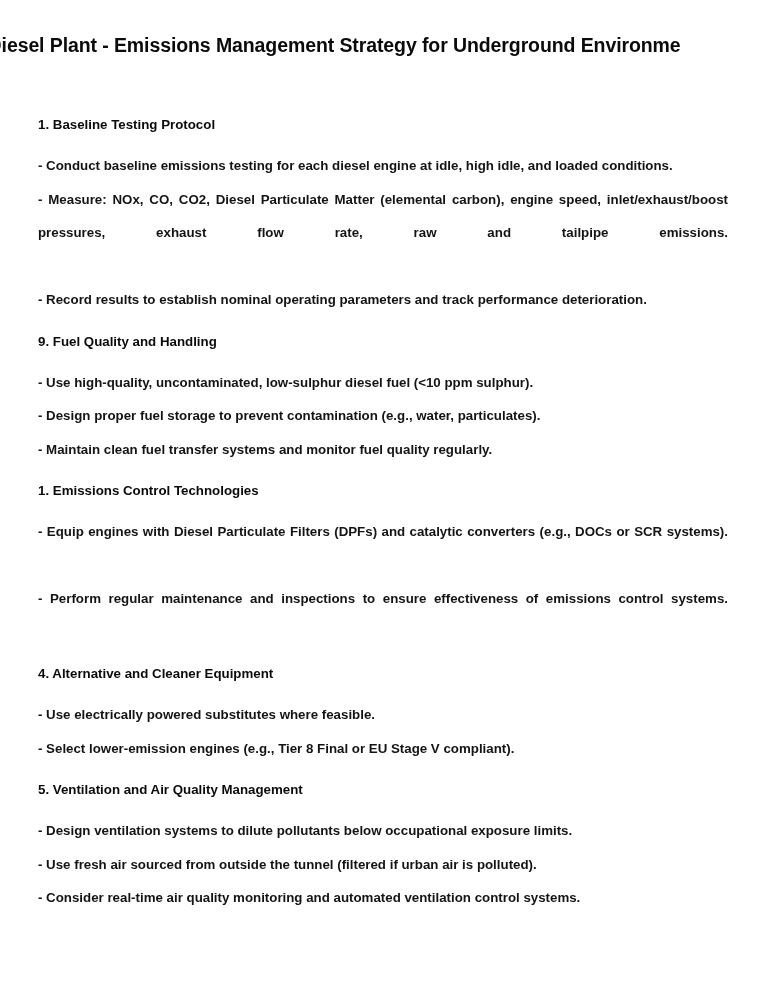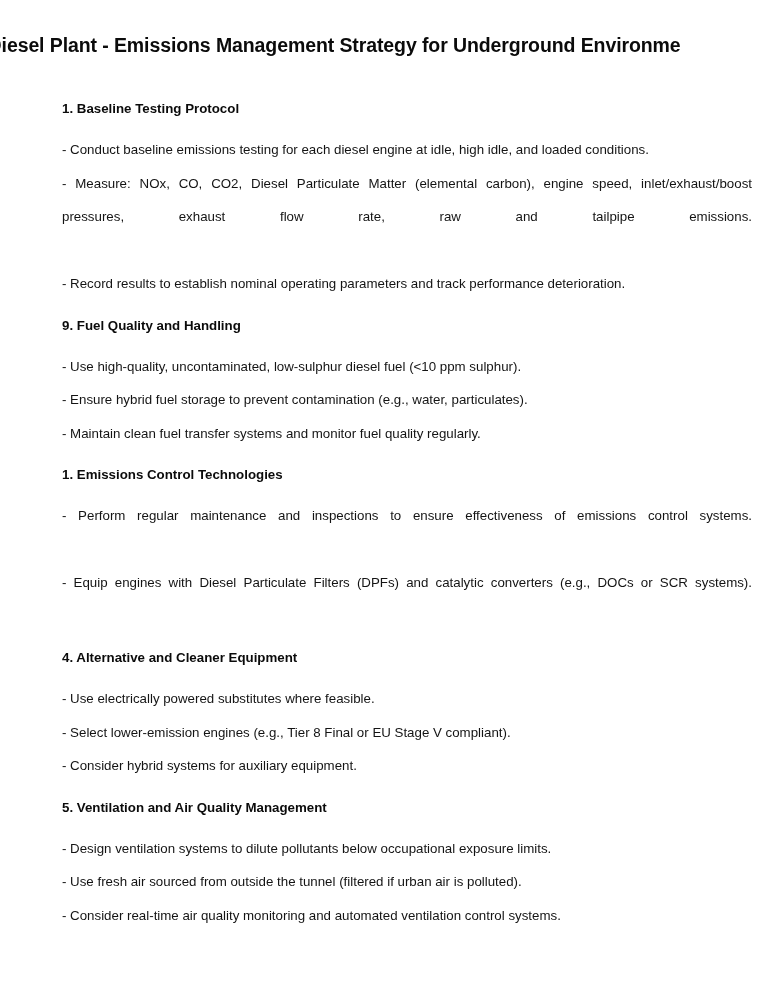--- a/index.html
+++ b/index.html
@@ -44,40 +44,39 @@
     font-weight: bold;
     letter-spacing: -0.1px;
     line-height: 26px;
     color: #0b0b0b;
   }
 
   
   .body-col {
     position: absolute;
     left: 38px;
-    top: 100px;
+    top: 116px;
     width: 690px;
-    margin-left: 24px;
   }
 
   .section { margin: 0; }
 
   .sec-heading {
     font-family: "Liberation Sans", sans-serif;
     font-size: 13.3px;
     font-weight: bold;
     color: #0b0b0b;
     line-height: 17px;
     margin: 0 0 16px 0;
   }
 
   .bullet {
     font-family: "Liberation Sans", sans-serif;
     font-size: 13.3px;
-    font-weight: normal;
+    font-weight: bold;
     color: #141414;
     line-height: 33.5px;
     margin: 0;
     text-align: left;
     word-spacing: 0;
   }
   
   .bullet.justify {
     text-align: justify;
     text-justify: inter-word;
@@ -105,35 +104,34 @@
   <div class="section">
         <div class="sec-heading">1. Baseline Testing Protocol</div>
         <p class="bullet">- Conduct baseline emissions testing for each diesel engine at idle, high idle, and loaded conditions.</p>
         <p class="bullet justify">- Measure: NOx, CO, CO2, Diesel Particulate Matter (elemental carbon), engine speed, inlet/exhaust/boost pressures, exhaust flow rate, raw and tailpipe emissions.</p>
         <p class="bullet">- Record results to establish nominal operating parameters and track performance deterioration.</p>
       </div>
       <div class="sec-gap"></div>
       <div class="section">
         <div class="sec-heading">9. Fuel Quality and Handling</div>
         <p class="bullet">- Use high-quality, uncontaminated, low-sulphur diesel fuel (&lt;10 ppm sulphur).</p>
-        <p class="bullet">- Ensure hybrid fuel storage to prevent contamination (e.g., water, particulates).</p>
+        <p class="bullet">- Design proper fuel storage to prevent contamination (e.g., water, particulates).</p>
         <p class="bullet">- Maintain clean fuel transfer systems and monitor fuel quality regularly.</p>
       </div>
       <div class="sec-gap"></div>
       <div class="section">
         <div class="sec-heading">1. Emissions Control Technologies</div>
+        <p class="bullet justify">- Equip engines with Diesel Particulate Filters (DPFs) and catalytic converters (e.g., DOCs or SCR systems).</p>
         <p class="bullet justify">- Perform regular maintenance and inspections to ensure effectiveness of emissions control systems.</p>
-        <p class="bullet justify">- Equip engines with Diesel Particulate Filters (DPFs) and catalytic converters (e.g., DOCs or SCR systems).</p>
       </div>
       <div class="sec-gap"></div>
       <div class="section">
         <div class="sec-heading">4. Alternative and Cleaner Equipment</div>
         <p class="bullet">- Use electrically powered substitutes where feasible.</p>
         <p class="bullet">- Select lower-emission engines (e.g., Tier 8 Final or EU Stage V compliant).</p>
-        <p class="bullet">- Consider hybrid systems for auxiliary equipment.</p>
       </div>
       <div class="sec-gap"></div>
       <div class="section">
         <div class="sec-heading">5. Ventilation and Air Quality Management</div>
         <p class="bullet">- Design ventilation systems to dilute pollutants below occupational exposure limits.</p>
         <p class="bullet">- Use fresh air sourced from outside the tunnel (filtered if urban air is polluted).</p>
         <p class="bullet">- Consider real-time air quality monitoring and automated ventilation control systems.</p>
       </div>
     </div>
 

